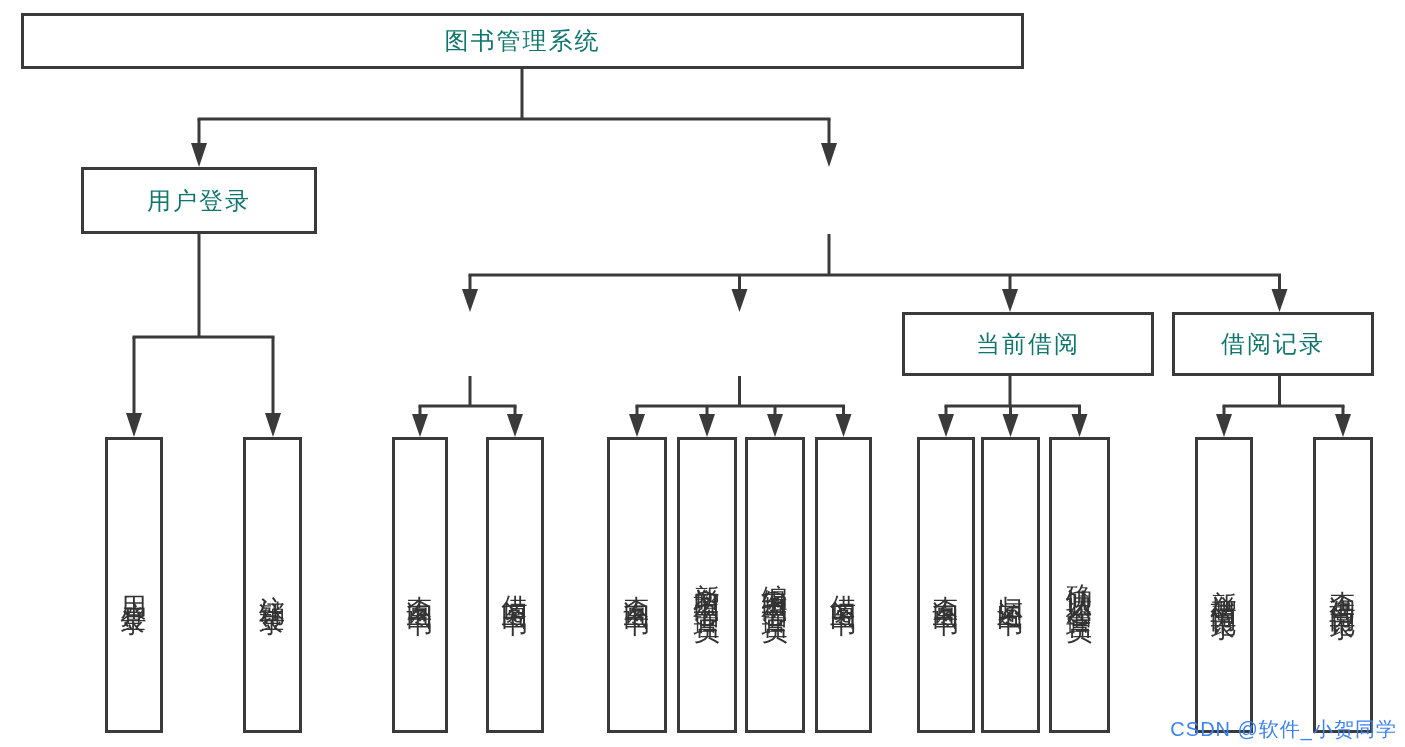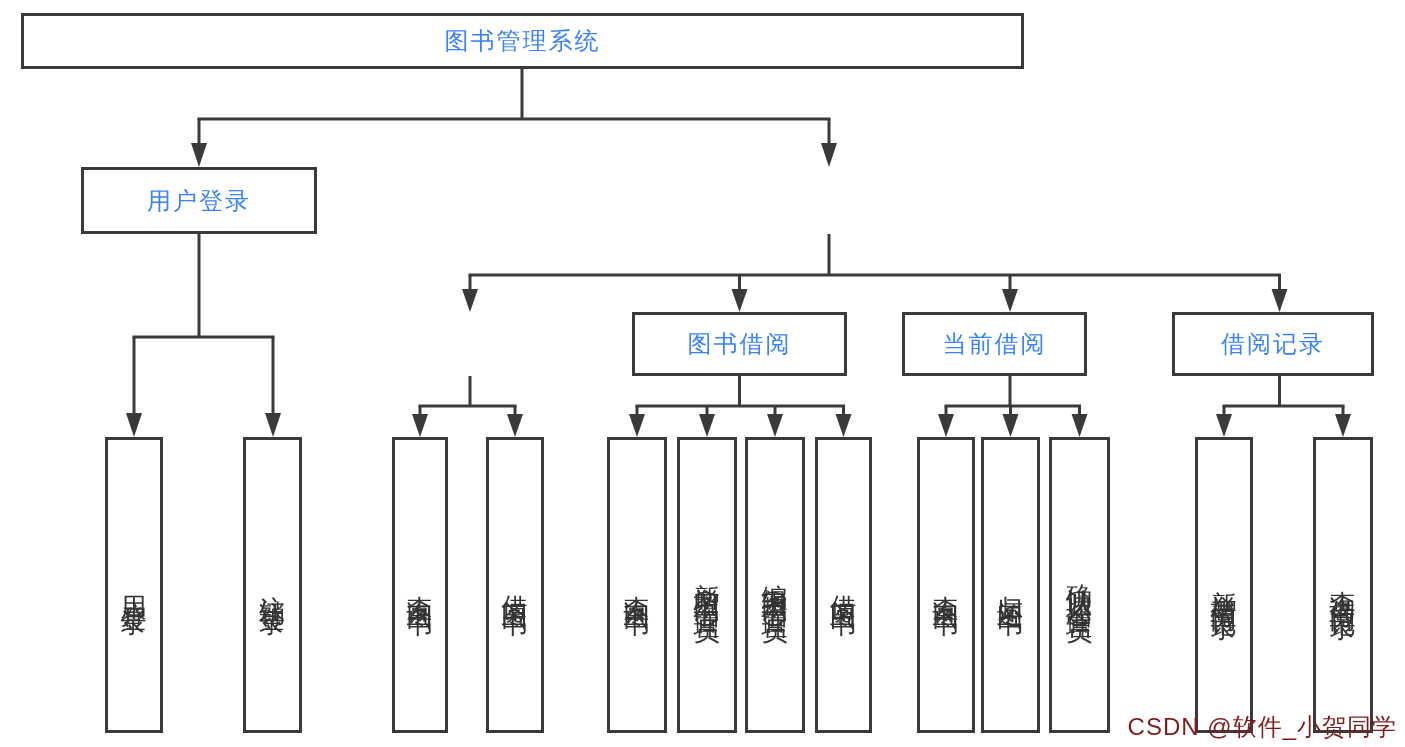--- a/index.html
+++ b/index.html
@@ -19,21 +19,21 @@
     position: absolute;
     left: 0;
     top: 0;
     z-index: 1;
   }
   .node {
     position: absolute;
     box-sizing: border-box;
     border: 3px solid #3a3a3a;
     background: #ffffff;
-    color: #3b82f6;
+    color: #0f766e;
     display: flex;
     align-items: center;
     justify-content: center;
     z-index: 2;
   }
   .node.hbox {
     font-size: 24px;
     letter-spacing: 2px;
     white-space: nowrap;
   }
@@ -57,22 +57,22 @@
     text-orientation: mixed;
     font-size: 26px;
     letter-spacing: 5px;
     line-height: 1;
     z-index: 2;
   }
   .watermark {
     position: absolute;
     right: 8px;
     bottom: 4px;
-    font-size: 24px;
-    color: #7f1d1d;
+    font-size: 20px;
+    color: #3b82f6;
     letter-spacing: 1px;
     z-index: 3;
     white-space: nowrap;
   }
 </style>
 </head>
 <body>
 
 <div class="stage">
 
@@ -139,22 +139,21 @@
       <polygon points="1079.5,437 1071.5,414 1087.5,414"></polygon>
       <polygon points="1224,437 1216,414 1232,414"></polygon>
       <polygon points="1343,437 1335,414 1351,414"></polygon>
     </g>
   </svg>
 
   <div class="node hbox root">图书管理系统</div>
 
   <div class="node hbox l2" style="left:81px;">用户登录</div>
 
-  <div class="node hbox l3" style="left:632px;width:215px;">图书借阅</div>
-  <div class="node hbox l3" style="left:902px;width:185px;">当前借阅</div>
+  <div class="node hbox l3" style="left:902px;width:252px;">当前借阅</div>
   <div class="node hbox l3" style="left:1172px;width:202px;">借阅记录</div>
 
   <div class="leaf" style="left:105px;width:58px;">用户登录</div>
   <div class="leaf" style="left:243px;width:59px;">注销登录</div>
   <div class="leaf" style="left:392px;width:56px;">查询图书</div>
   <div class="leaf" style="left:486px;width:58px;">借阅图书</div>
   <div class="leaf" style="left:607px;width:60px;">查询图书</div>
   <div class="leaf" style="left:677px;width:60px;">新增图书（管理员）</div>
   <div class="leaf" style="left:745px;width:60px;">编辑图书（管理员）</div>
   <div class="leaf" style="left:815px;width:57px;">借阅图书</div>

